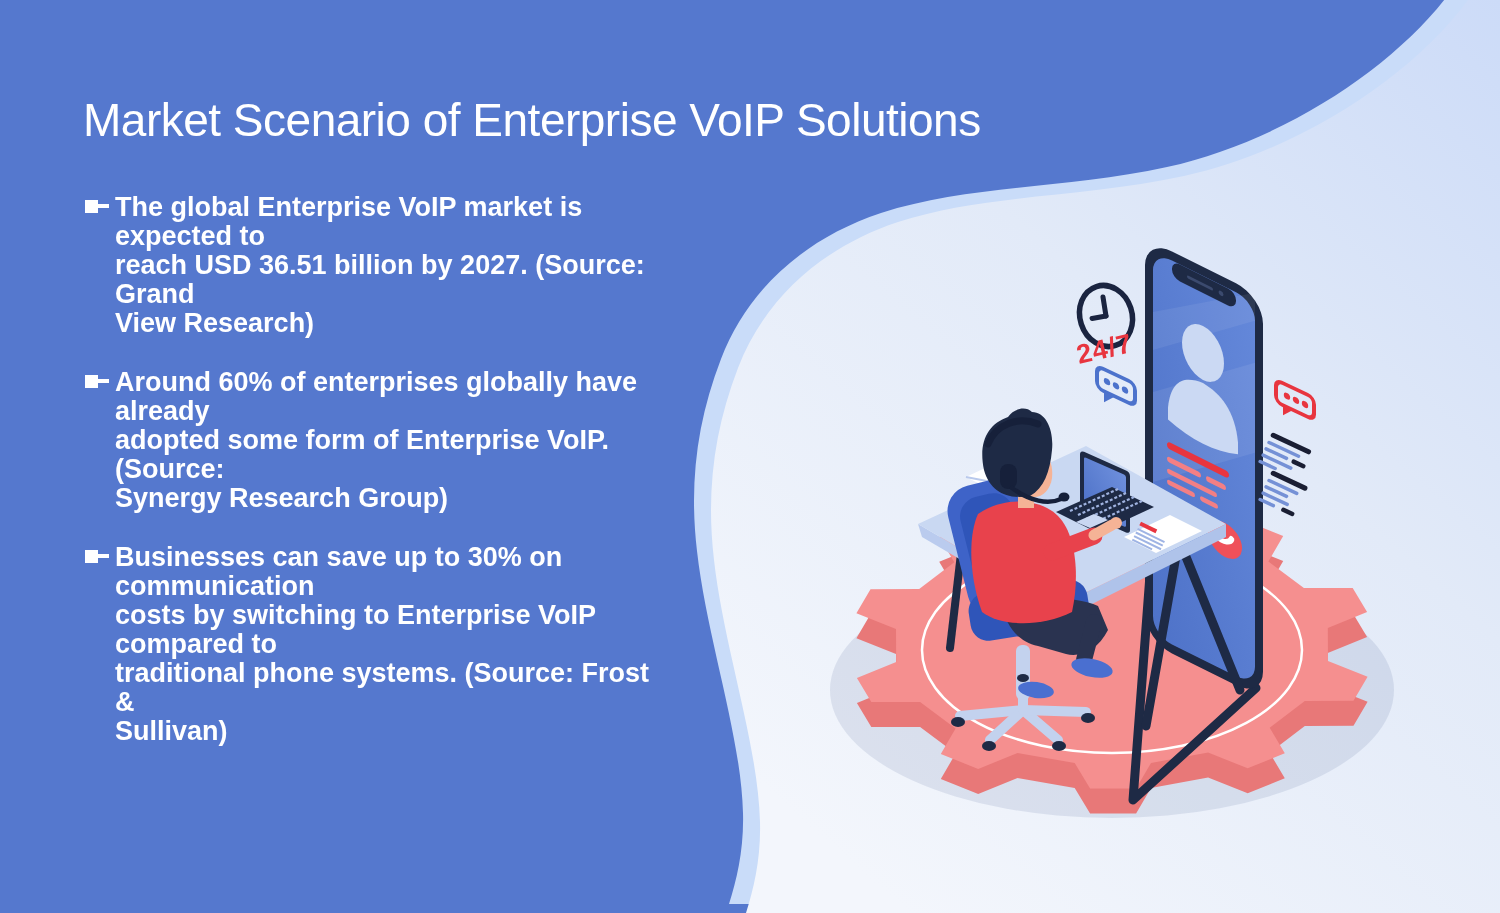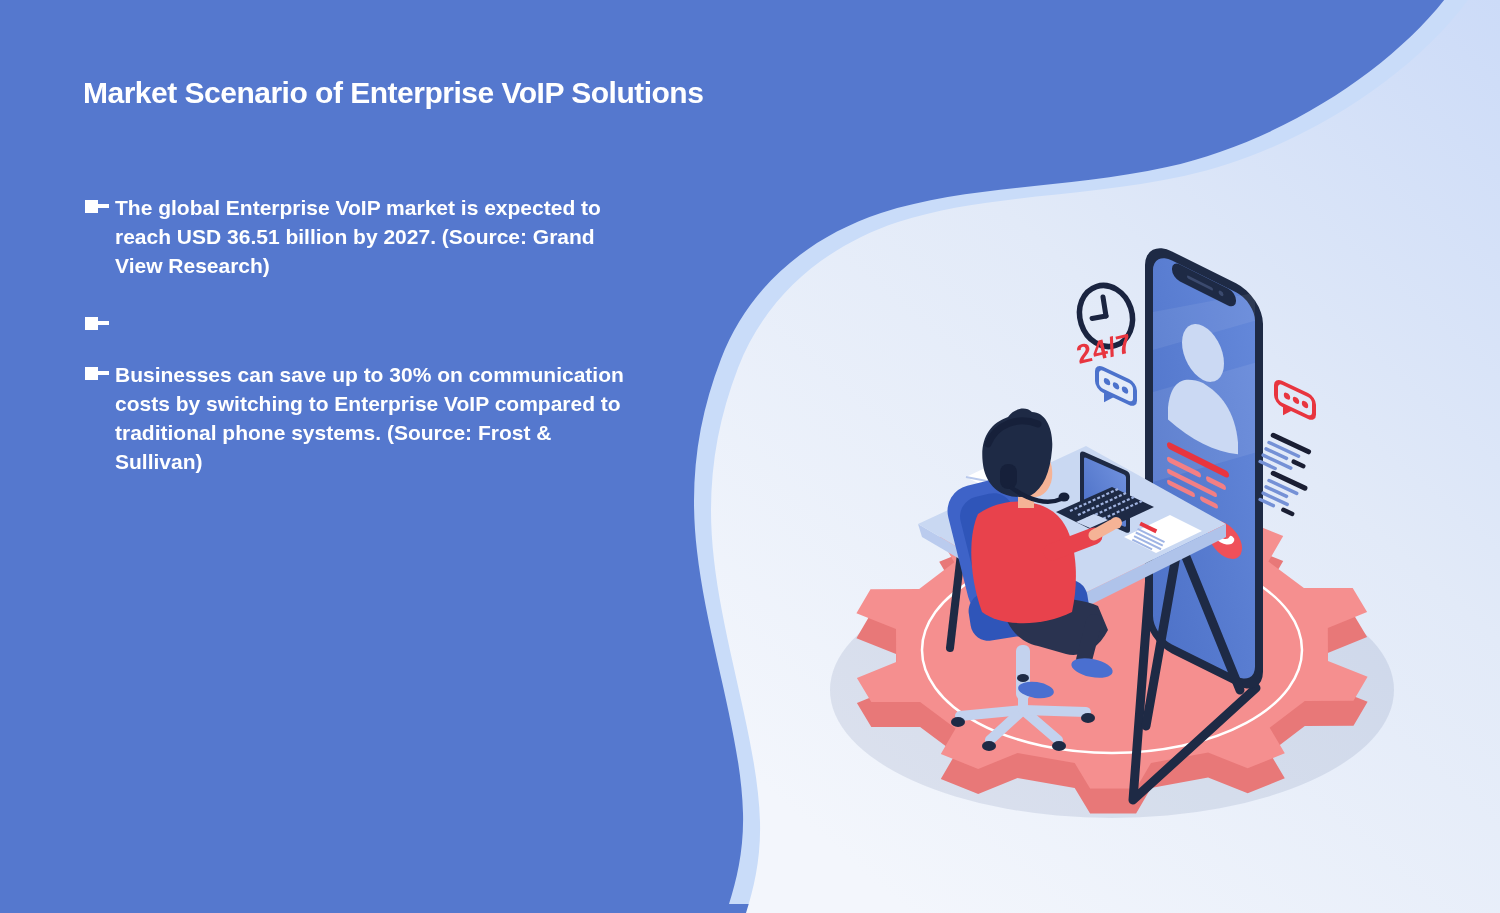--- a/index.html
+++ b/index.html
@@ -5,30 +5,30 @@
   html,body{margin:0;padding:0;}
   body{
     width:1500px;height:913px;overflow:hidden;
     font-family:"Liberation Sans","DejaVu Sans",sans-serif;
     background:var(--bg_blue,#5578CE);
   }
   .stage{position:relative;width:1500px;height:913px;background:var(--bg_blue,#5578CE);}
   .art{position:absolute;inset:0;z-index:0;}
   .content{position:absolute;inset:0;z-index:1;}
   .title{
-    position:absolute;left:83px;top:56px;width:1200px;
-    font-size:30px;font-weight:bold;letter-spacing:-0.5px;
+    position:absolute;left:83px;top:62px;width:1200px;
+    font-size:46px;font-weight:normal;letter-spacing:-0.5px;
     color:var(--text_white,#FFFFFF);
   }
   .bullets{position:absolute;left:85px;top:193px;width:575px;list-style:none;margin:0;padding:0;}
   .bullet{display:flex;gap:17px;margin-bottom:30px;}
   .bullet-marker{position:relative;flex:0 0 13px;width:13px;height:13px;margin-top:7px;background:var(--text_white,#FFF);}
   .bullet-marker::after{content:"";position:absolute;left:13px;top:4px;width:11px;height:4px;background:var(--text_white,#FFF);}
   .bullet-text{
-    font-size:21px;font-weight:bold;line-height:29px;color:var(--text_white,#FFFFFF);
+    font-size:27px;font-weight:bold;line-height:29px;color:var(--text_white,#FFFFFF);
     white-space:pre-line;
   }
   .badge-247{font-weight:bold;letter-spacing:1px;}
 </style>
 </head>
 <body>
 
 <div class="stage">
 
   <svg class="art" viewBox="0 0 1500 913" xmlns="http://www.w3.org/2000/svg">
@@ -239,20 +239,23 @@
     <h1 class="title">Market Scenario of Enterprise VoIP Solutions</h1>
     <ul class="bullets">
       <li class="bullet">
         <span class="bullet-marker"></span>
         <span class="bullet-text">The global Enterprise VoIP market is expected to
 reach USD 36.51 billion by 2027. (Source: Grand
 View Research)</span>
       </li>
       <li class="bullet">
         <span class="bullet-marker"></span>
+        <span class="bullet-text">Around 60% of enterprises globally have already
+adopted some form of Enterprise VoIP. (Source:
+Synergy Research Group)</span>
       </li>
       <li class="bullet">
         <span class="bullet-marker"></span>
         <span class="bullet-text">Businesses can save up to 30% on communication
 costs by switching to Enterprise VoIP compared to
 traditional phone systems. (Source: Frost &amp;
 Sullivan)</span>
       </li>
     </ul>
   </div>

